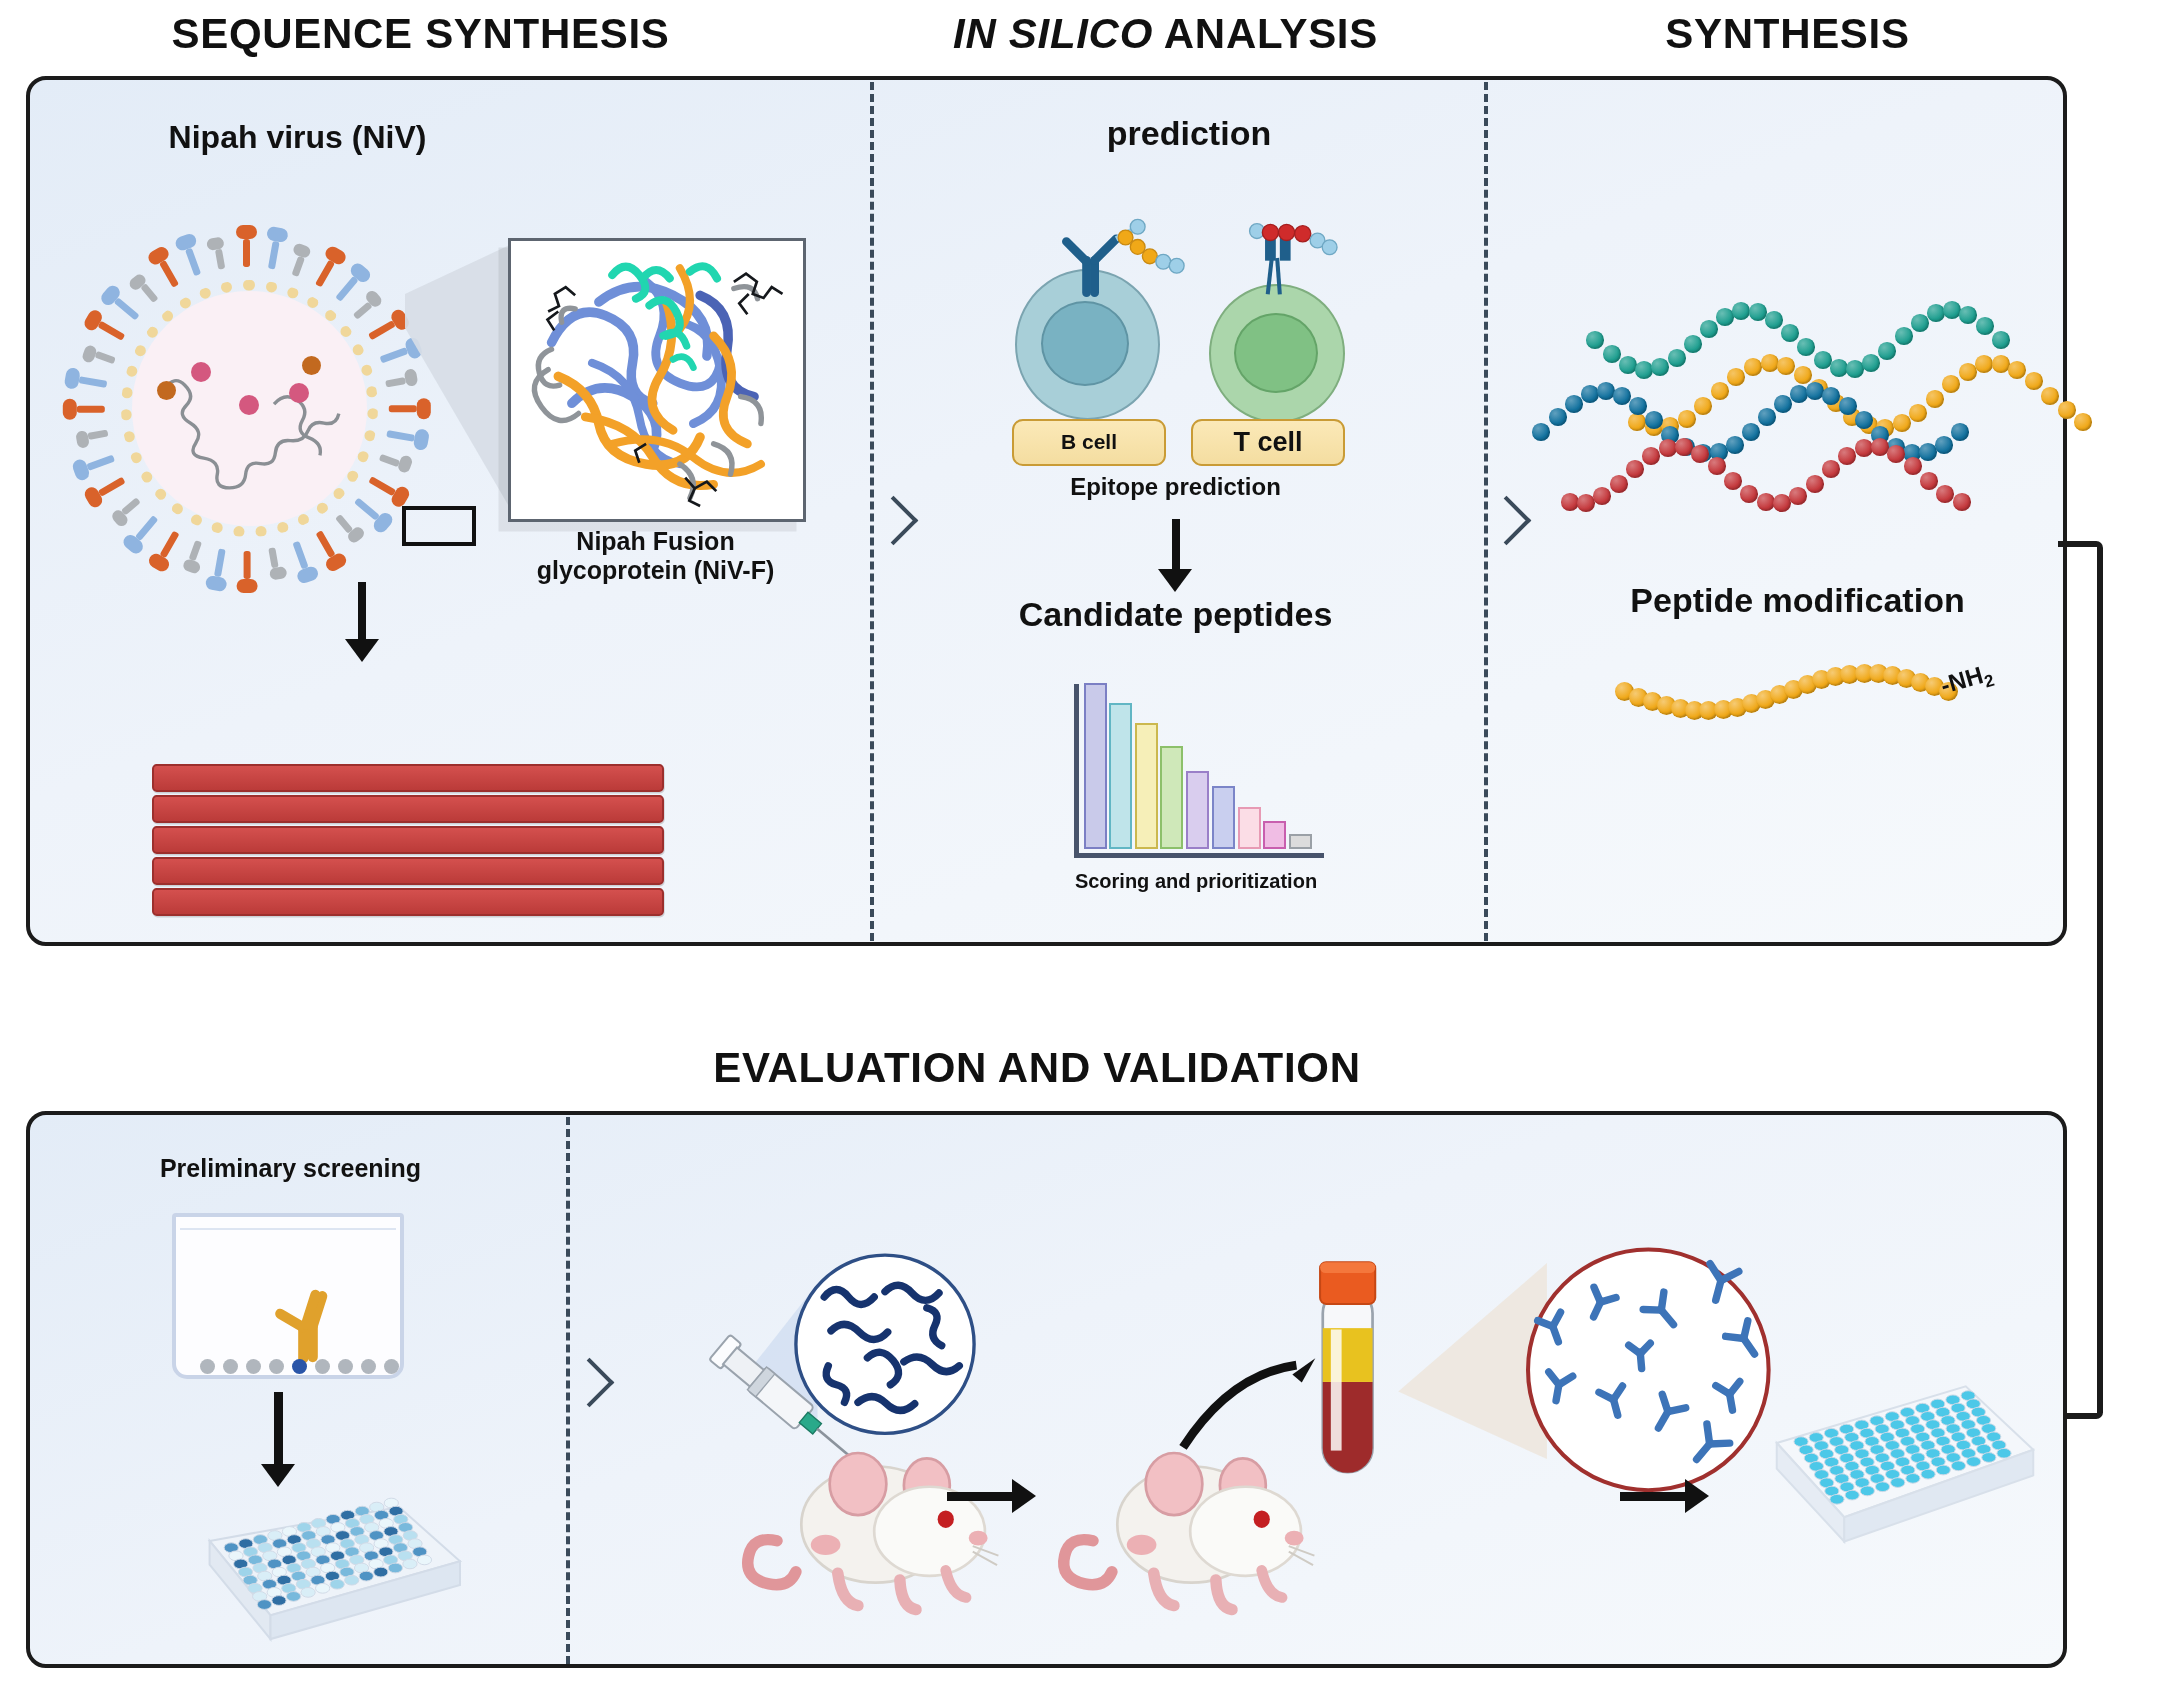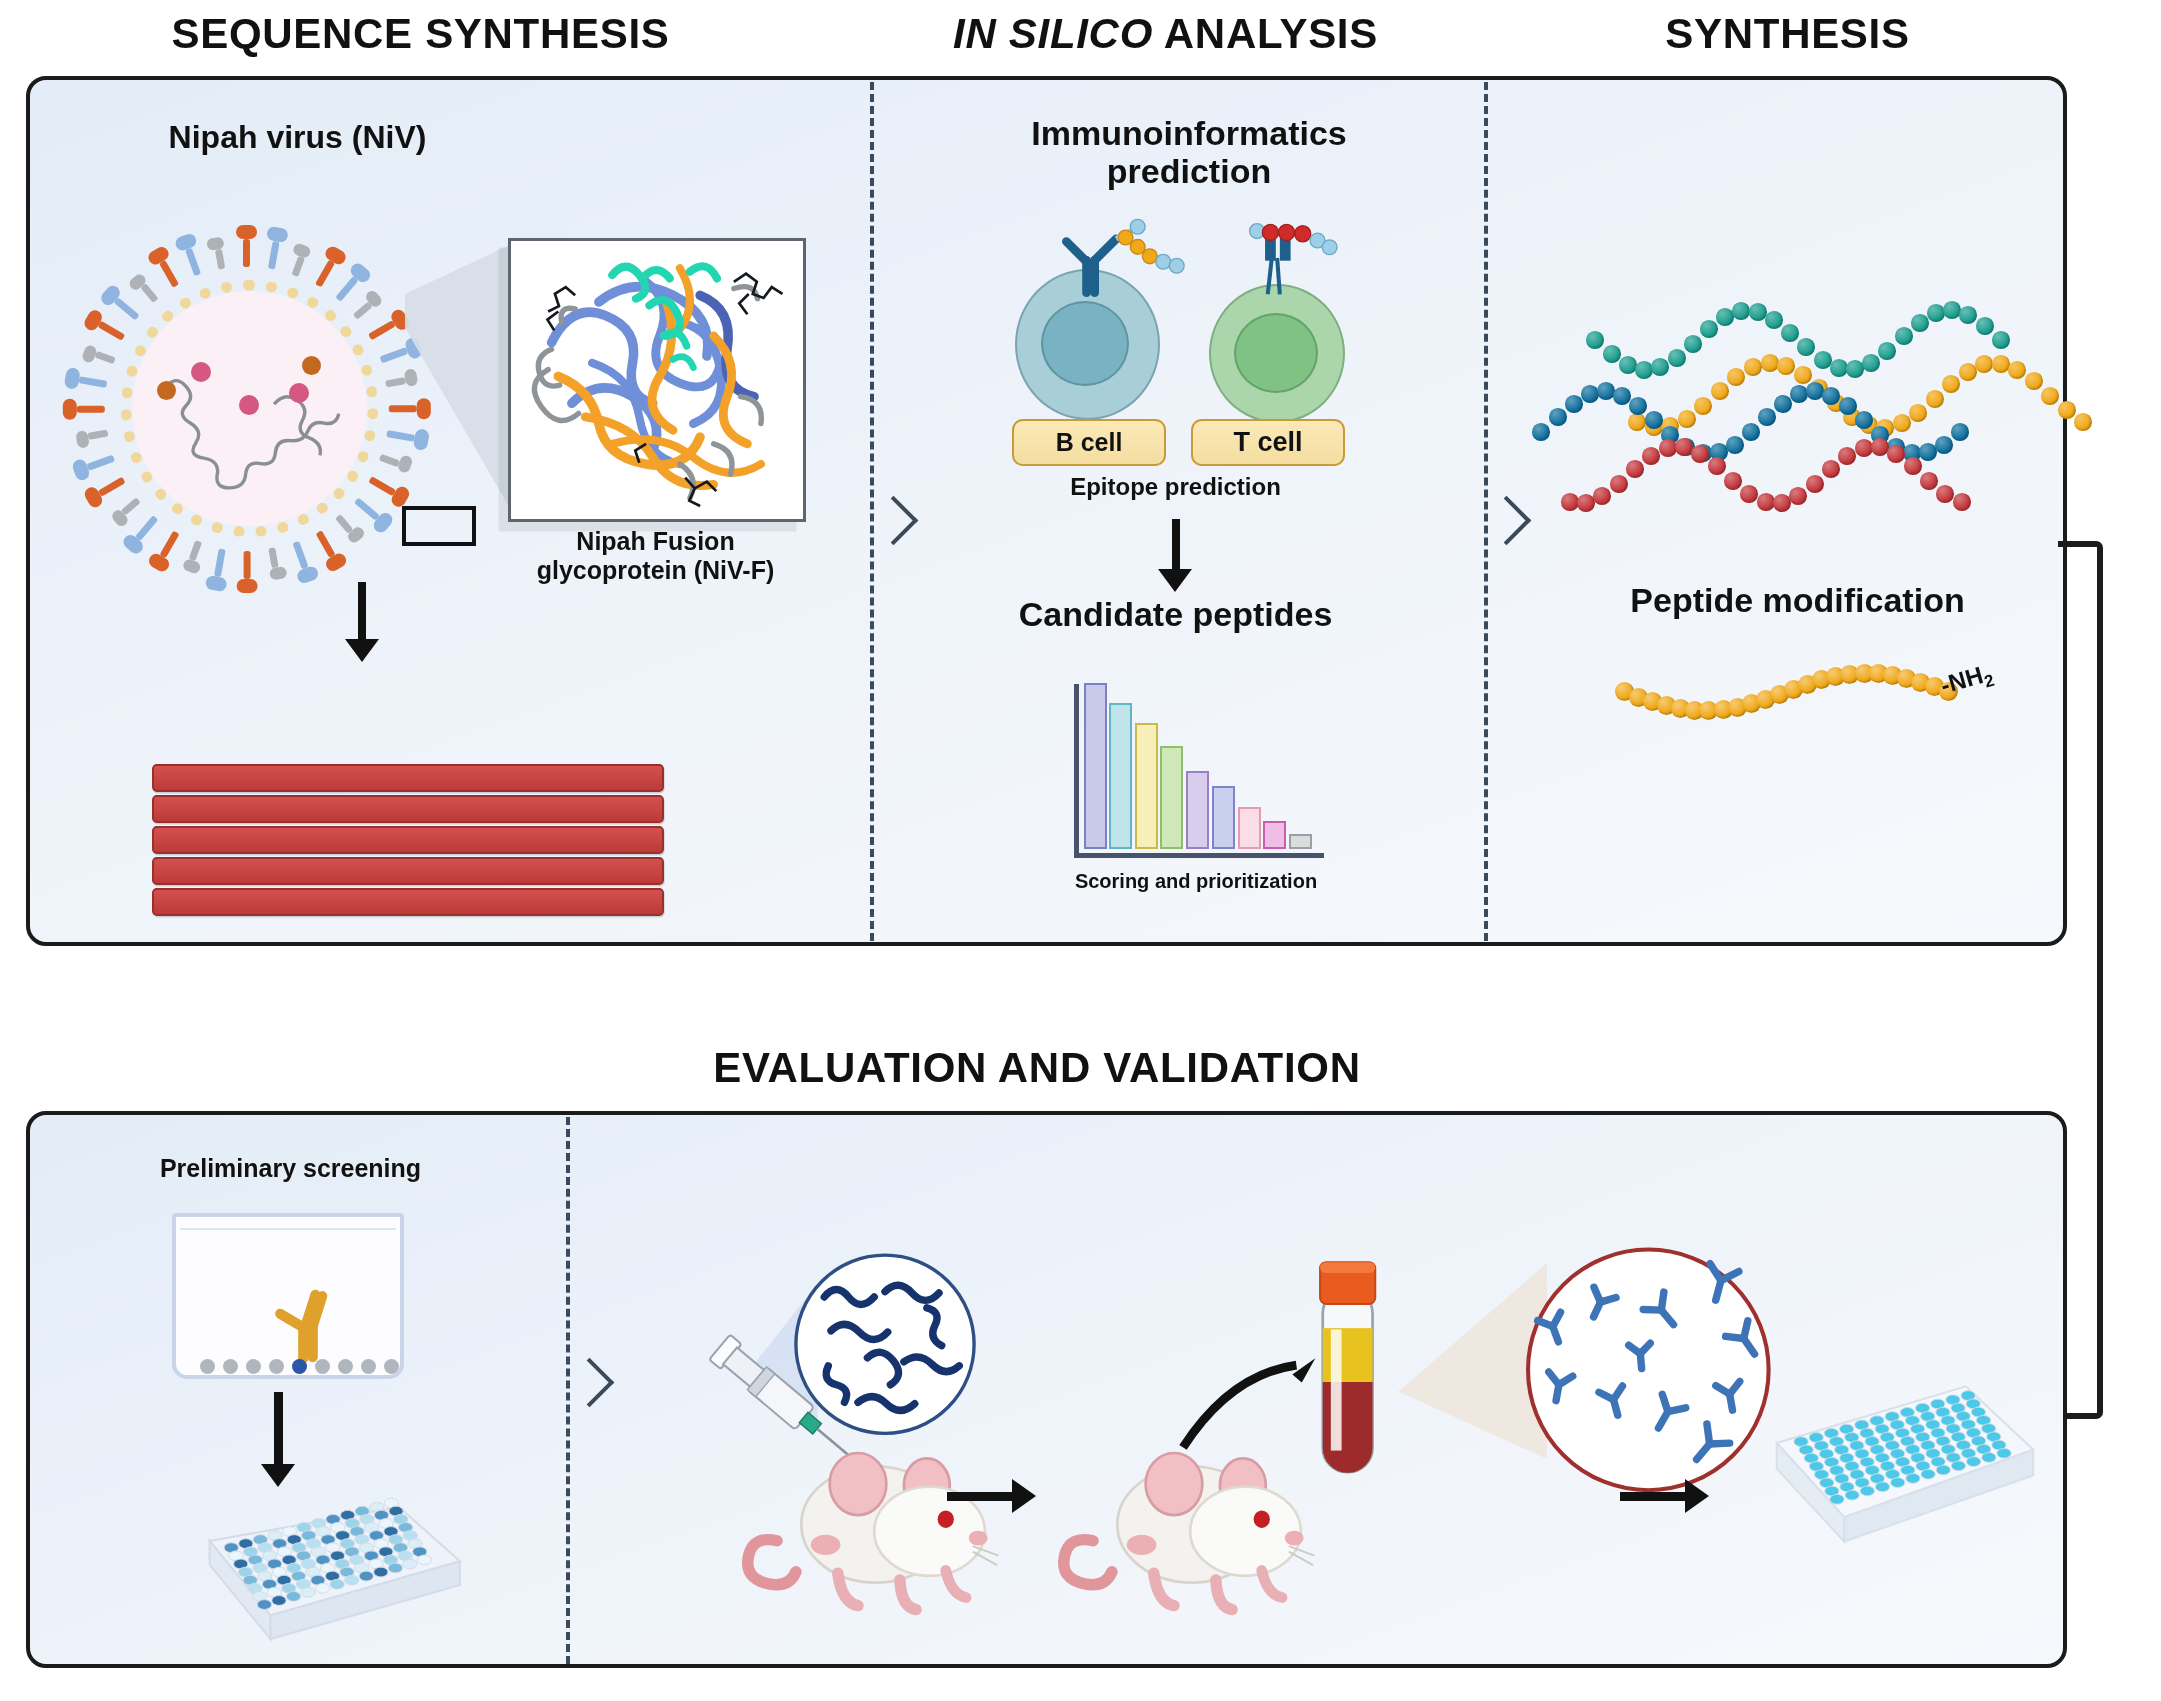--- a/index.html
+++ b/index.html
@@ -359,21 +359,20 @@
 
   <div id="seqbars">
       <div class="seqbar" style="left: 152px; top: 764px; width: 508px;"></div>
       <div class="seqbar" style="left: 152px; top: 795px; width: 508px;"></div>
       <div class="seqbar" style="left: 152px; top: 826px; width: 508px;"></div>
       <div class="seqbar" style="left: 152px; top: 857px; width: 508px;"></div>
       <div class="seqbar" style="left: 152px; top: 888px; width: 508px;"></div>
     </div>
 
   <div class="ttl" style="left:946px;top:114px;width:486px;font-size:34px;">
-    <div>Immunoinformatics</div>
     <div>prediction</div>
   </div>
 
   <div class="cell" style="left:1015px;top:269px;width:141px;height:147px;background:#a8cfd8;border:2px solid #7ba4b0;">
     <div class="nuc" style="left:24px;top:30px;width:84px;height:81px;background:#79b2c2;border:2px solid #5f94a4;"></div>
   </div>
 
   <svg style="position:absolute;left:1054px;top:220px;" width="162" height="74" viewBox="0 0 240 110">
     <g stroke="#1f5f8b" stroke-width="13" stroke-linecap="round" fill="none">
       <path d="M48 108 L48 60"></path>
@@ -404,21 +403,21 @@
     <rect x="40" y="20" width="16" height="36" fill="#1f5f8b"></rect>
     <rect x="62" y="20" width="16" height="36" fill="#1f5f8b"></rect>
     <circle cx="28" cy="12" r="11" fill="#9ecfe8" stroke="#6fa8c4" stroke-width="2"></circle>
     <circle cx="48" cy="14" r="12" fill="#cf2b2b" stroke="#a41f1f" stroke-width="2"></circle>
     <circle cx="72" cy="14" r="12" fill="#cf2b2b" stroke="#a41f1f" stroke-width="2"></circle>
     <circle cx="96" cy="16" r="12" fill="#cf2b2b" stroke="#a41f1f" stroke-width="2"></circle>
     <circle cx="118" cy="26" r="11" fill="#9ecfe8" stroke="#6fa8c4" stroke-width="2"></circle>
     <circle cx="136" cy="36" r="11" fill="#9ecfe8" stroke="#6fa8c4" stroke-width="2"></circle>
   </svg>
 
-  <div class="tag" style="left:1012px;top:419px;width:150px;height:43px;line-height:42px;font-size:25px;">B cell</div>
+  <div class="tag" style="left:1012px;top:419px;width:150px;height:43px;line-height:42px;font-size:21px;">B cell</div>
   <div class="tag" style="left:1191px;top:419px;width:150px;height:43px;line-height:42px;font-size:27px;">T cell</div>
 
   <div class="sub" style="left:1000px;top:473px;width:351px;font-size:24px;">Epitope prediction</div>
 
   <div>
     <div class="arr-shaft" style="left:1172px;top:519px;width:8px;height:53px;"></div>
     <div class="arr-head-d" style="left:1158px;top:569px;"></div>
   </div>
 
   <div class="ttl" style="left:966px;top:595px;width:419px;font-size:34px;">Candidate peptides</div>

